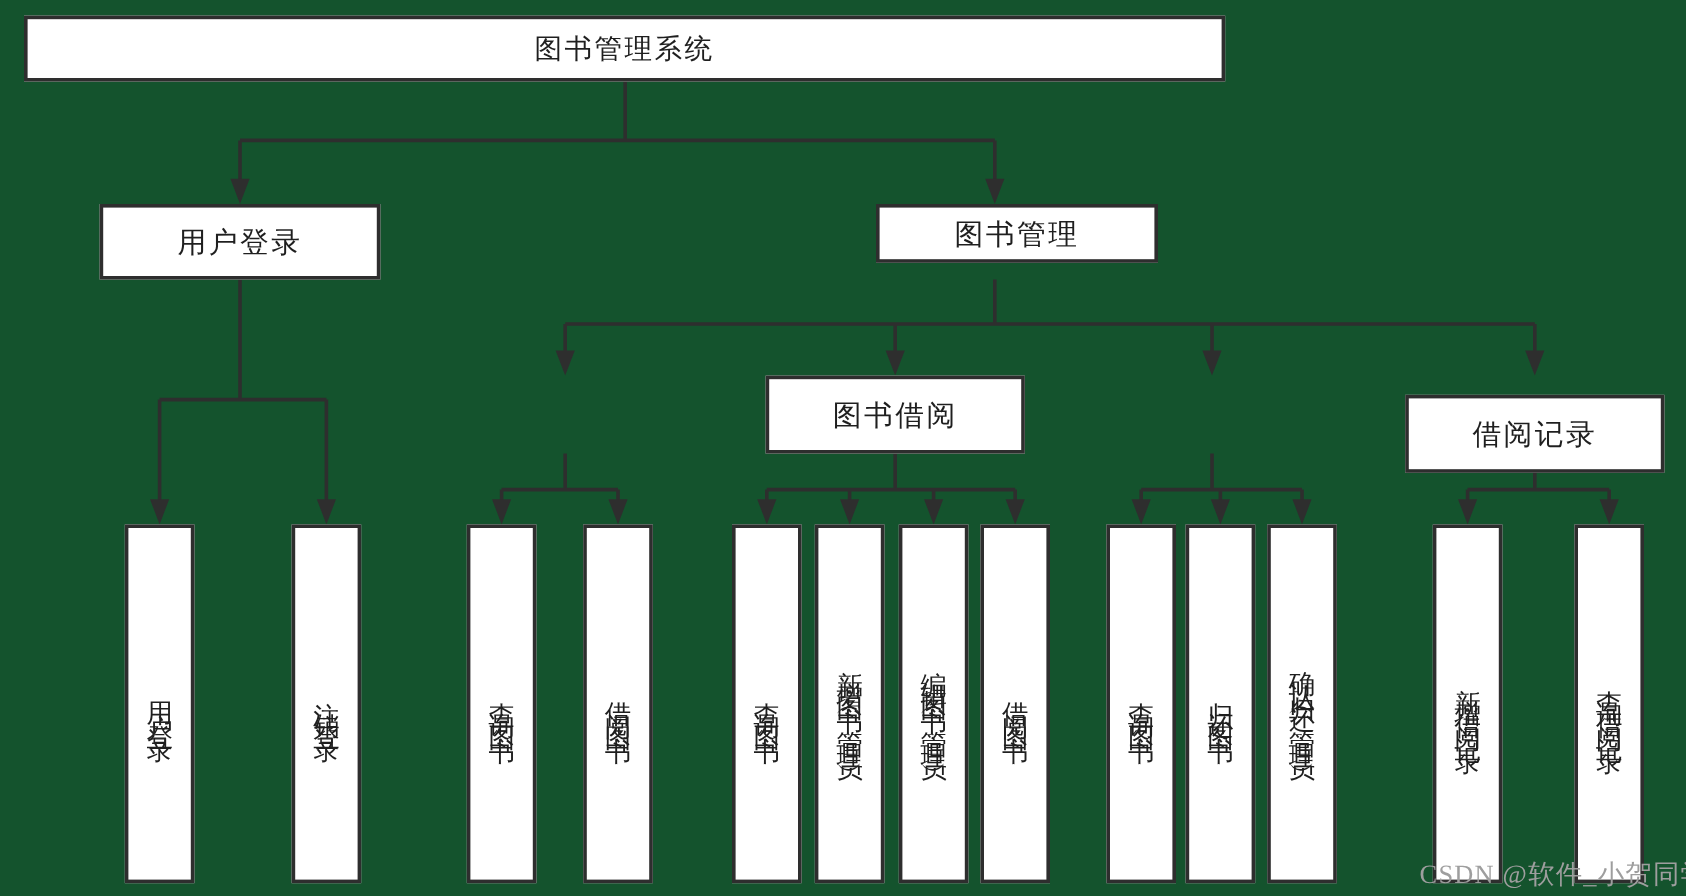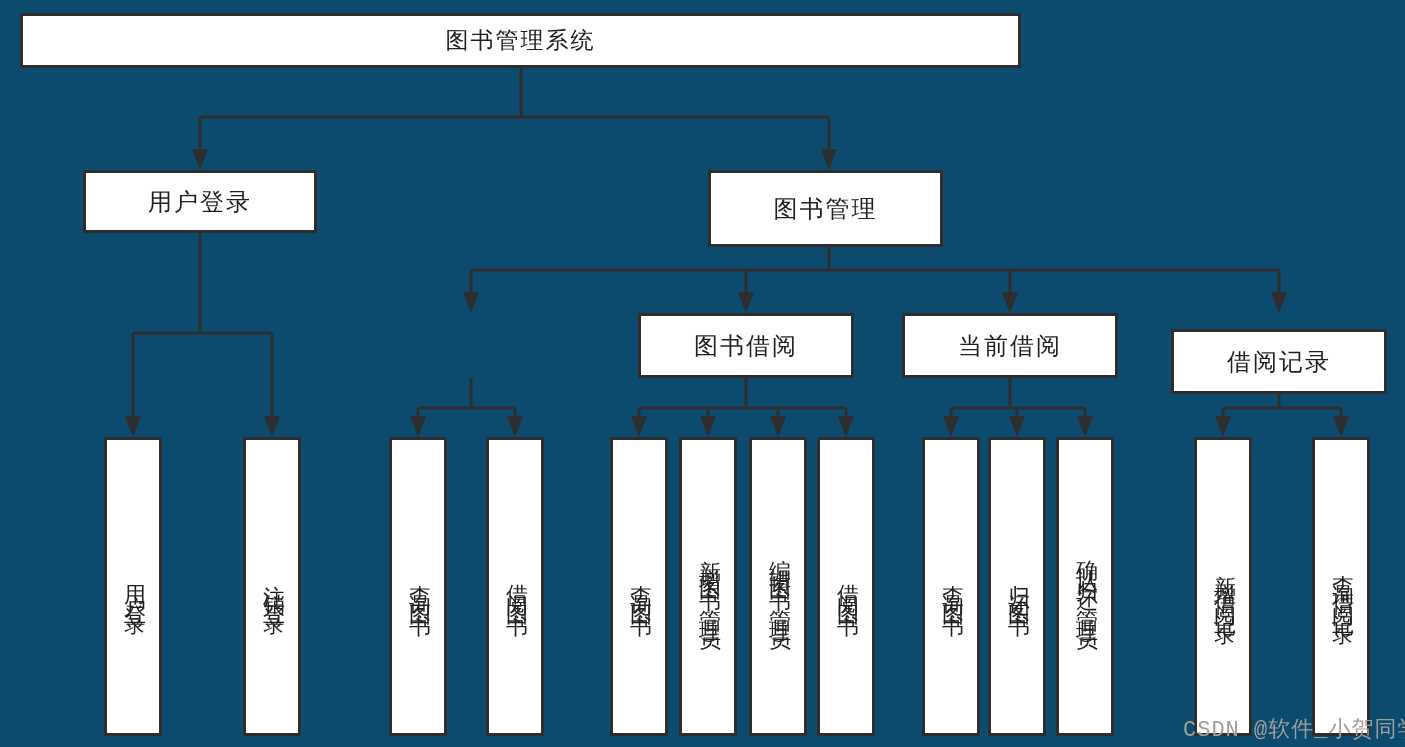--- a/index.html
+++ b/index.html
@@ -5,22 +5,22 @@
   html, body {
     margin: 0;
     padding: 0;
     background: #ffffff;
     overflow: hidden;
   }
   .stage {
     position: relative;
     width: 1405px;
     height: 747px;
-    background: #0c4a6e;
-    font-family: Liberation Mono, monospace;
+    background: #14532d;
+    font-family: Liberation Serif, serif;
     color: #1f1f1f;
   }
   .connector-layer {
     position: absolute;
     left: 0;
     top: 0;
     width: 1405px;
     height: 747px;
   }
   .node {
@@ -104,24 +104,23 @@
       <polygon points="1009,416 1025,416 1017,437"></polygon>
       <polygon points="1077,416 1093,416 1085,437"></polygon>
       <polygon points="1215,416 1231,416 1223,437"></polygon>
       <polygon points="1333,416 1349,416 1341,437"></polygon>
     </g>
   </svg>
 
   <div class="node root-node" style="left:20px; top:13px; width:1001px; height:55px;">图书管理系统</div>
 
   <div class="node h-node" style="left:83px; top:170px; width:234px; height:63px;">用户登录</div>
-  <div class="node h-node" style="left:708px; top:170px; width:235px; height:77px;">图书管理</div>
+  <div class="node h-node" style="left:730px; top:170px; width:235px; height:49px;">图书管理</div>
 
   <div class="node h-node" style="left:638px; top:313px; width:216px; height:65px;">图书借阅</div>
-  <div class="node h-node" style="left:902px; top:313px; width:216px; height:65px;">当前借阅</div>
   <div class="node h-node" style="left:1171px; top:329px; width:216px; height:65px;">借阅记录</div>
 
   <div class="node v-node" style="left:104px; top:437px; width:58px; height:299px;">用户登录</div>
   <div class="node v-node" style="left:243px; top:437px; width:58px; height:299px;">注销登录</div>
 
   <div class="node v-node" style="left:389px; top:437px; width:58px; height:299px;">查询图书</div>
   <div class="node v-node" style="left:486px; top:437px; width:58px; height:299px;">借阅图书</div>
 
   <div class="node v-node" style="left:610px; top:437px; width:58px; height:299px;">查询图书</div>
   <div class="node v-node" style="left:679px; top:437px; width:58px; height:299px;">新增图书（管理员）</div>

